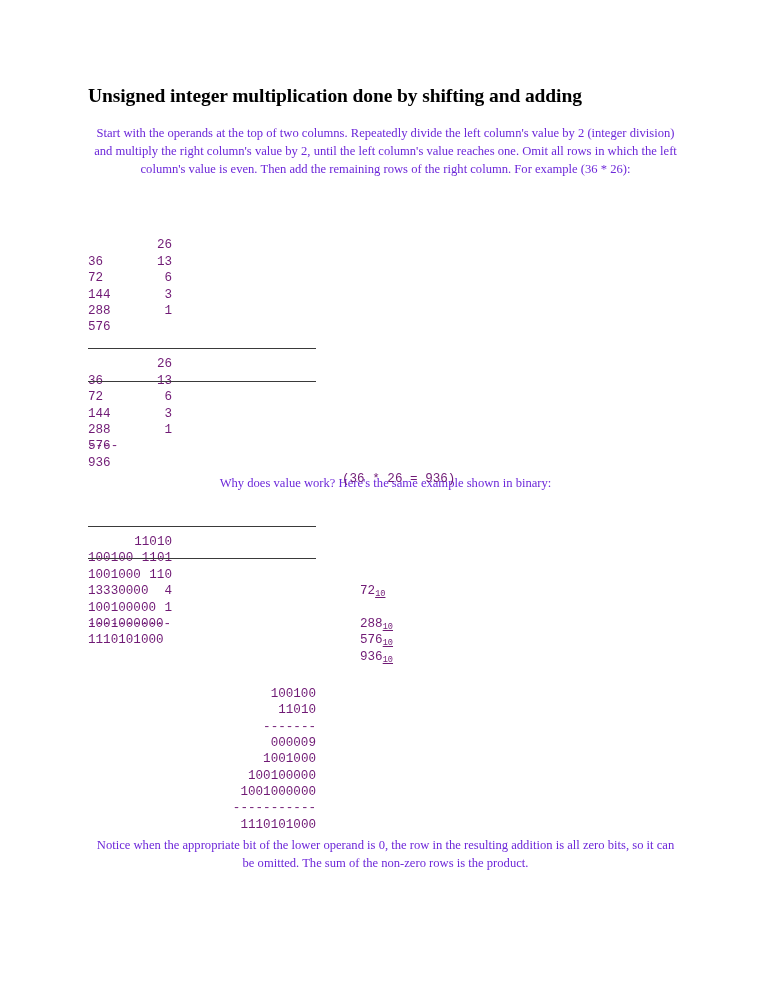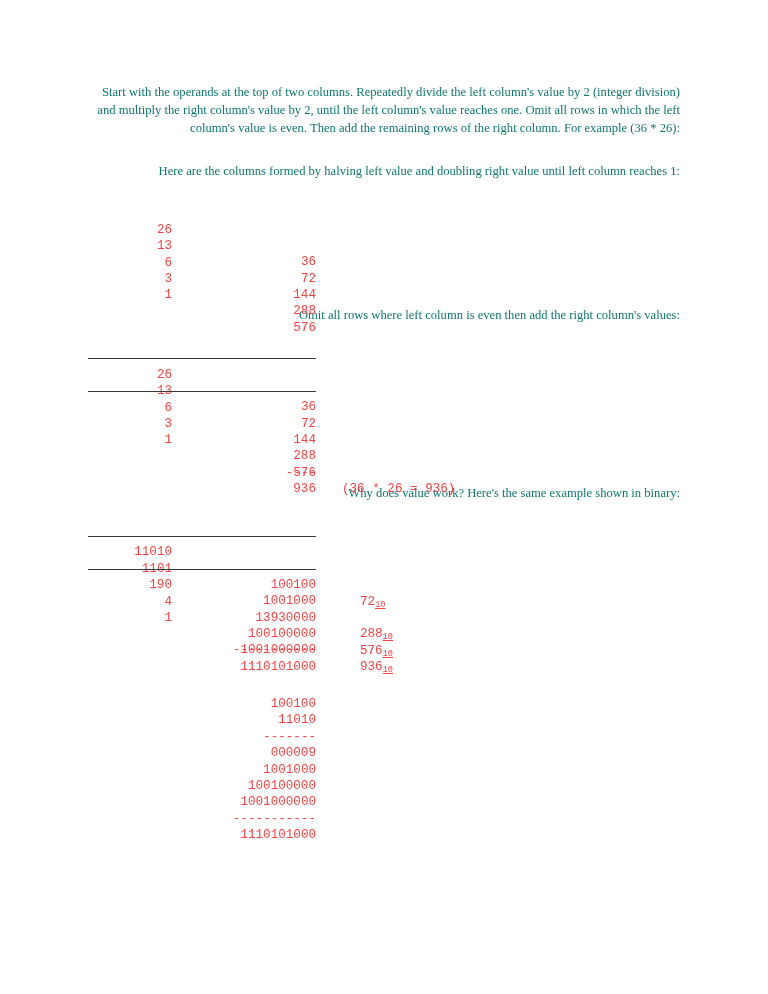--- a/index.html
+++ b/index.html
@@ -34,54 +34,52 @@
     font-weight: bold;
     line-height: 1.2;
     margin: 0 0 18px 0;
     letter-spacing: -0.1px;
     color: #000;
   }
   p.para {
     font-size: 12.6px;
     line-height: 1.42;
     margin: 0 0 8px 3px;
-    color: #0f766e;
-    text-align: right;
+    color: #6d28d9;
+    text-align: center;
   }
   .spacer-md { height: 17px; }
   .spacer-lg { height: 20px; }
 
   
   .mono-block {
     font-family: "Liberation Mono", "DejaVu Sans Mono", monospace;
     font-size: 12.6px;
     line-height: 16.4px;
-    color: #ef4444;
+    color: #701a75;
     position: relative;
   }
   .mono-row {
     position: relative;
     height: 16.4px;
     white-space: pre;
   }
   
   .col-left {
     position: absolute;
     left: 0;
     width: 84px;          
     text-align: right;
     white-space: pre;
   }
   .col-right {
     position: absolute;
     left: 0;
     width: 228px;         
-    text-align: right;
-    white-space: pre;
-    margin-top: 16px;
+    white-space: pre;
   }
   .col-note {
     position: absolute;
     left: 272px;
     white-space: pre;
   }
   .col-ann {
     position: absolute;
     left: 254px;
     white-space: pre;
@@ -110,26 +108,26 @@
     bottom: -2px;
     text-decoration: underline;
   }
 </style>
 </head>
 <body>
 
 <div class="page">
   <div class="content">
 
+    <h1 class="doc-title">Unsigned integer multiplication done by shifting and adding</h1>
 
     <p class="para">Start with the operands at the top of two columns.  Repeatedly divide the left column's value by 2 (integer division) and multiply the right column's value by 2, until the left column's value reaches one.  Omit all rows in which the left column's value is even.  Then add the remaining rows of the right column.  For example (36 * 26):</p>
 
     <div class="spacer-md"></div>
 
-    <p class="para">Here are the columns formed by halving left value and doubling right value until left column reaches 1:</p>
 
     <div class="spacer-md"></div>
 
     <div class="mono-block">
       <div class="mono-row">
         <span class="col-left">26</span>
         <span class="col-right">36</span>
       </div>
       <div class="mono-row">
         <span class="col-left">13</span>
@@ -144,21 +142,20 @@
         <span class="col-right">288</span>
       </div>
       <div class="mono-row">
         <span class="col-left">1</span>
         <span class="col-right">576</span>
       </div>
     </div>
 
     <div class="spacer-lg"></div>
 
-    <p class="para">Omit all rows where left column is even then add the right column's values:</p>
 
     <div class="spacer-md"></div>
 
     <div class="mono-block">
       <div class="mono-row">
         <span class="col-left">26</span>
         <span class="col-right">36</span>
         <span class="strike-rule"></span>
       </div>
       <div class="mono-row">
@@ -198,22 +195,22 @@
         <span class="col-left">11010</span>
         <span class="col-right">100100</span>
         <span class="strike-rule"></span>
       </div>
       <div class="mono-row">
         <span class="col-left">1101</span>
         <span class="col-right">1001000</span>
         <span class="col-note"><span>72</span><sub>10</sub></span>
       </div>
       <div class="mono-row">
-        <span class="col-left">190</span>
-        <span class="col-right">13930000</span>
+        <span class="col-left">110</span>
+        <span class="col-right">13330000</span>
         <span class="strike-rule"></span>
       </div>
       <div class="mono-row">
         <span class="col-left">4</span>
         <span class="col-right">100100000</span>
         <span class="col-note"><span>288</span><sub>10</sub></span>
       </div>
       <div class="mono-row">
         <span class="col-left">1</span>
         <span class="col-right">1001000000</span>
@@ -258,15 +255,16 @@
       <div class="mono-row">
         <span class="mono-single">-----------</span>
       </div>
       <div class="mono-row">
         <span class="mono-single">1110101000</span>
       </div>
     </div>
 
     <div class="spacer-lg"></div>
 
+    <p class="para">Notice when the appropriate bit of the lower operand is 0, the row in the resulting addition is all zero bits, so it can be omitted.  The sum of the non-zero rows is the product.</p>
 
   </div>
 </div>
 
 </body></html>

